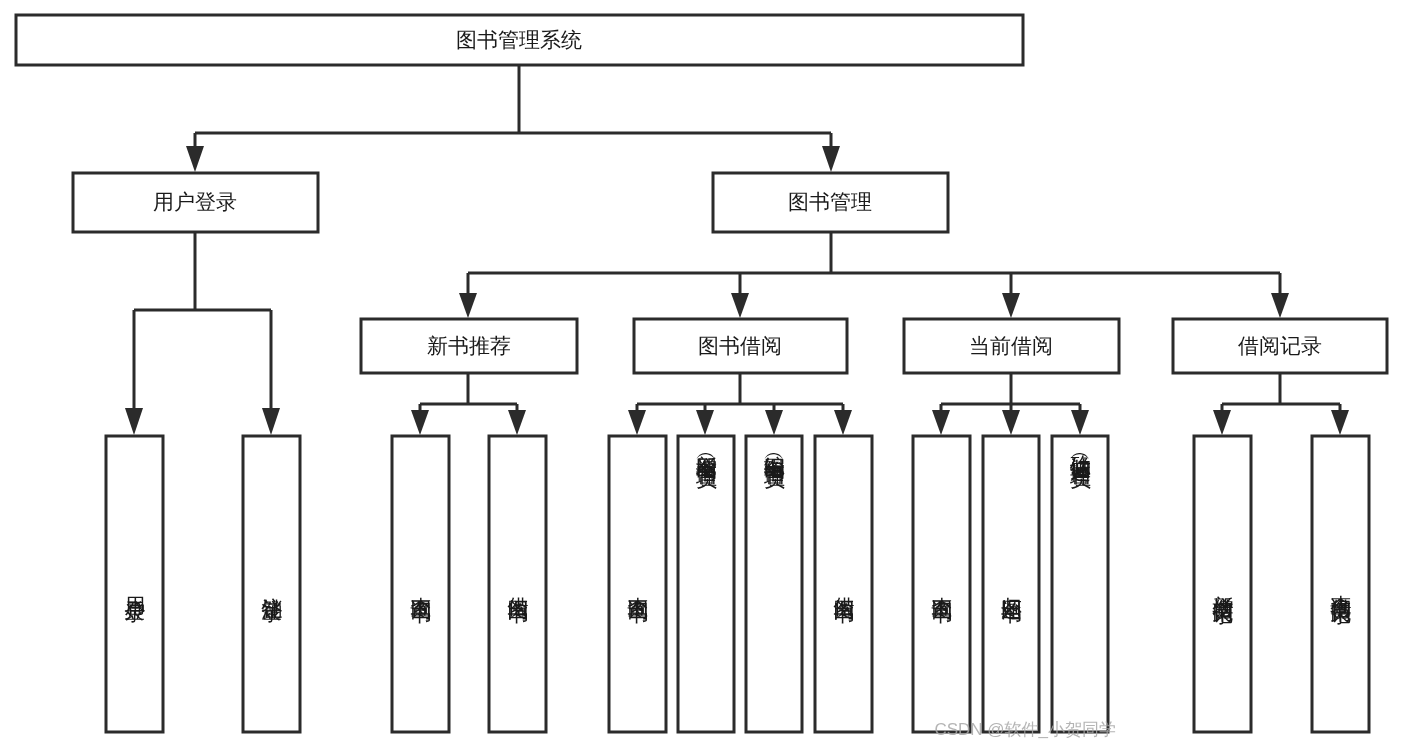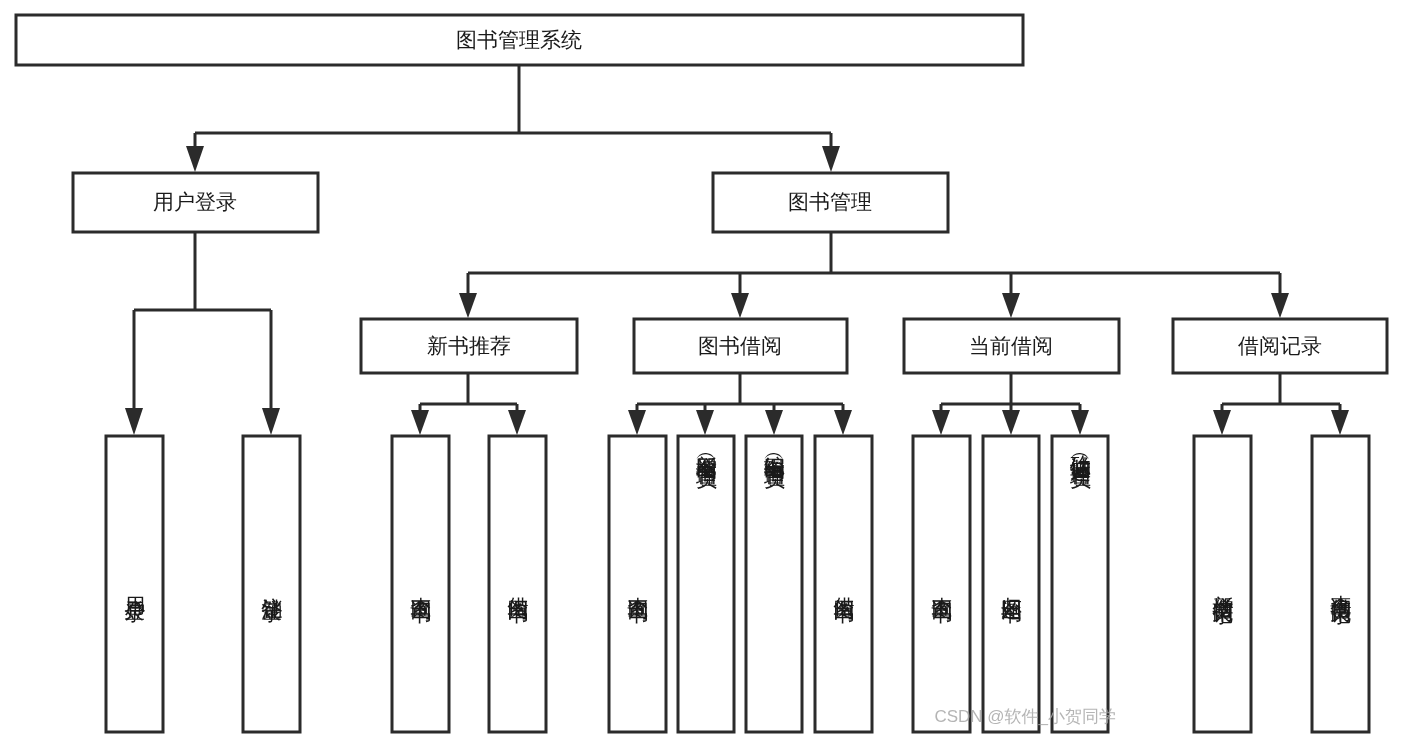--- a/index.html
+++ b/index.html
@@ -67,21 +67,21 @@
     font-size: 21px;
     line-height: 1.18;
     color: #1a1a1a;
     letter-spacing: 2px;
     white-space: nowrap;
     text-align: center;
   }
   .watermark {
     position: absolute;
     right: 8px;
-    bottom: 19px;
+    bottom: 6px;
     font-family: "Liberation Sans", "DejaVu Sans", sans-serif;
     font-size: 17px;
     color: #a8a8a8;
     opacity: 0.85;
     white-space: nowrap;
     pointer-events: none;
   }
 </style>
 </head>
 <body>

